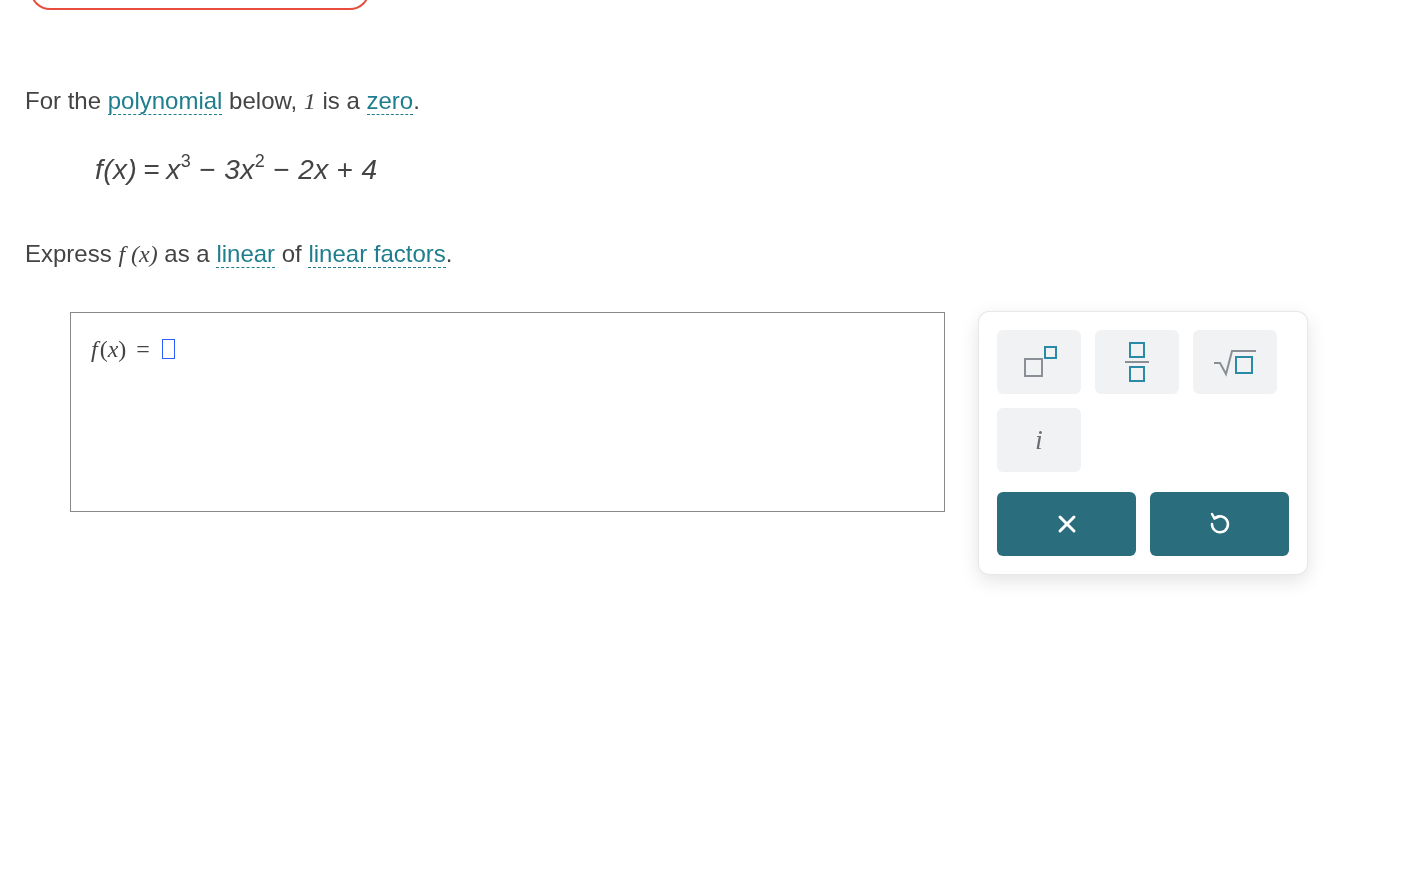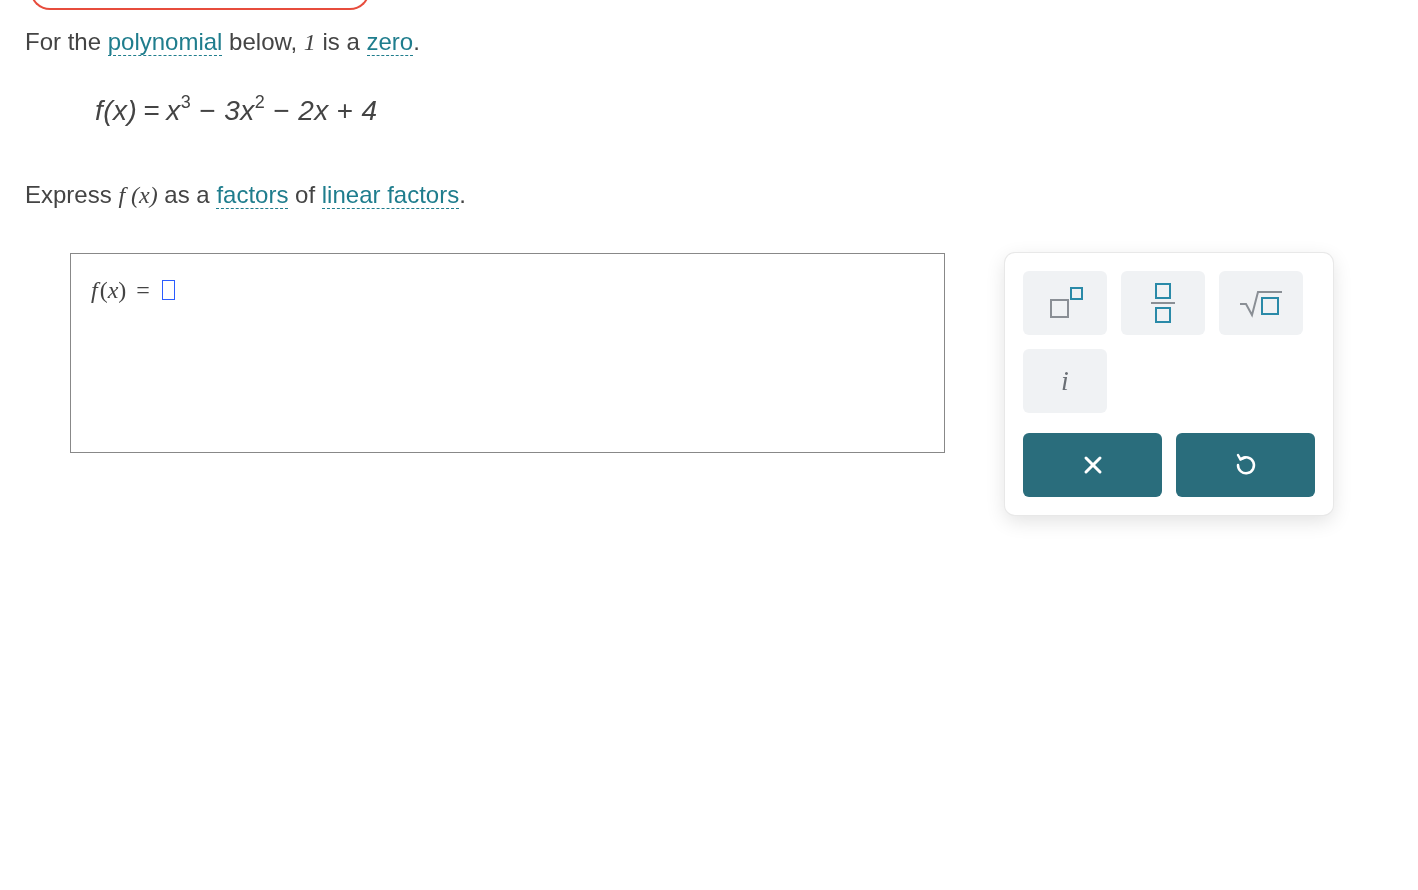--- a/index.html
+++ b/index.html
@@ -15,21 +15,21 @@
       position: absolute;
       top: -10px;
       left: 30px;
       width: 340px;
       height: 20px;
       border: 2px solid #e74c3c;
       border-top: none;
       border-radius: 0 0 24px 24px;
     }
     .content {
-      padding: 24px 25px 0 25px;
+      padding: 83px 25px 0 25px;
       font-size: 24px;
       color: #444;
       line-height: 1.5;
     }
     .line1 { margin-bottom: 30px; }
     .line2 { margin-bottom: 40px; }
     .link {
       color: #1f7d8d;
       border-bottom: 1px dashed #1f7d8d;
       text-decoration: none;
@@ -45,21 +45,21 @@
       margin-left: 70px;
       margin-bottom: 45px;
       position: relative;
       letter-spacing: 0.5px;
     }
     .equation .op { font-style: normal; padding: 0 8px; }
     .sup { font-size: 18px; vertical-align: super; font-style: normal; position: relative; top: -2px; }
     
     .answer-area {
       display: flex;
-      gap: 60px;
+      gap: 34px;
       margin-top: 25px;
       margin-left: 45px;
       align-items: flex-start;
     }
     .answer-box {
       border: 1px solid #888;
       width: 875px;
       height: 200px;
       padding: 18px 20px;
       font-family: "Cambria Math", "Times New Roman", serif;
@@ -129,21 +129,21 @@
 <div class="content">
   <div class="line1">
     <span>For the </span><a class="link">polynomial</a><span> below, </span><span class="math upright">1</span><span> is a </span><a class="link">zero</a><span>.</span>
   </div>
 
   <div class="equation">
     <span>f</span><span class="upright">(</span><span>x</span><span class="upright">)</span><span class="eq-sign">=</span><span>x</span><span class="sup">3</span><span class="op">−</span><span class="upright">3</span><span>x</span><span class="sup">2</span><span class="op">−</span><span class="upright">2</span><span>x</span><span class="op">+</span><span class="upright">4</span>
   </div>
 
   <div class="line2">
-    <span>Express </span><span class="math">f (x)</span><span> as a </span><a class="link">factors</a><span> of </span><a class="link">linear factors</a><span>.</span>
+    <span>Express </span><span class="math">f (x)</span><span> as a </span><a class="link">linear</a><span> of </span><a class="link">linear factors</a><span>.</span>
   </div>
 
   <div class="answer-area">
     <div class="answer-box">
       <span>f</span><span style="font-style:normal;padding-left:2px">(</span><span>x</span><span style="font-style:normal">)</span>
       <span style="font-style:normal;padding:0 4px">=</span>
       <span class="placeholder-rect"></span>
     </div>
 
     <div class="keypad">

